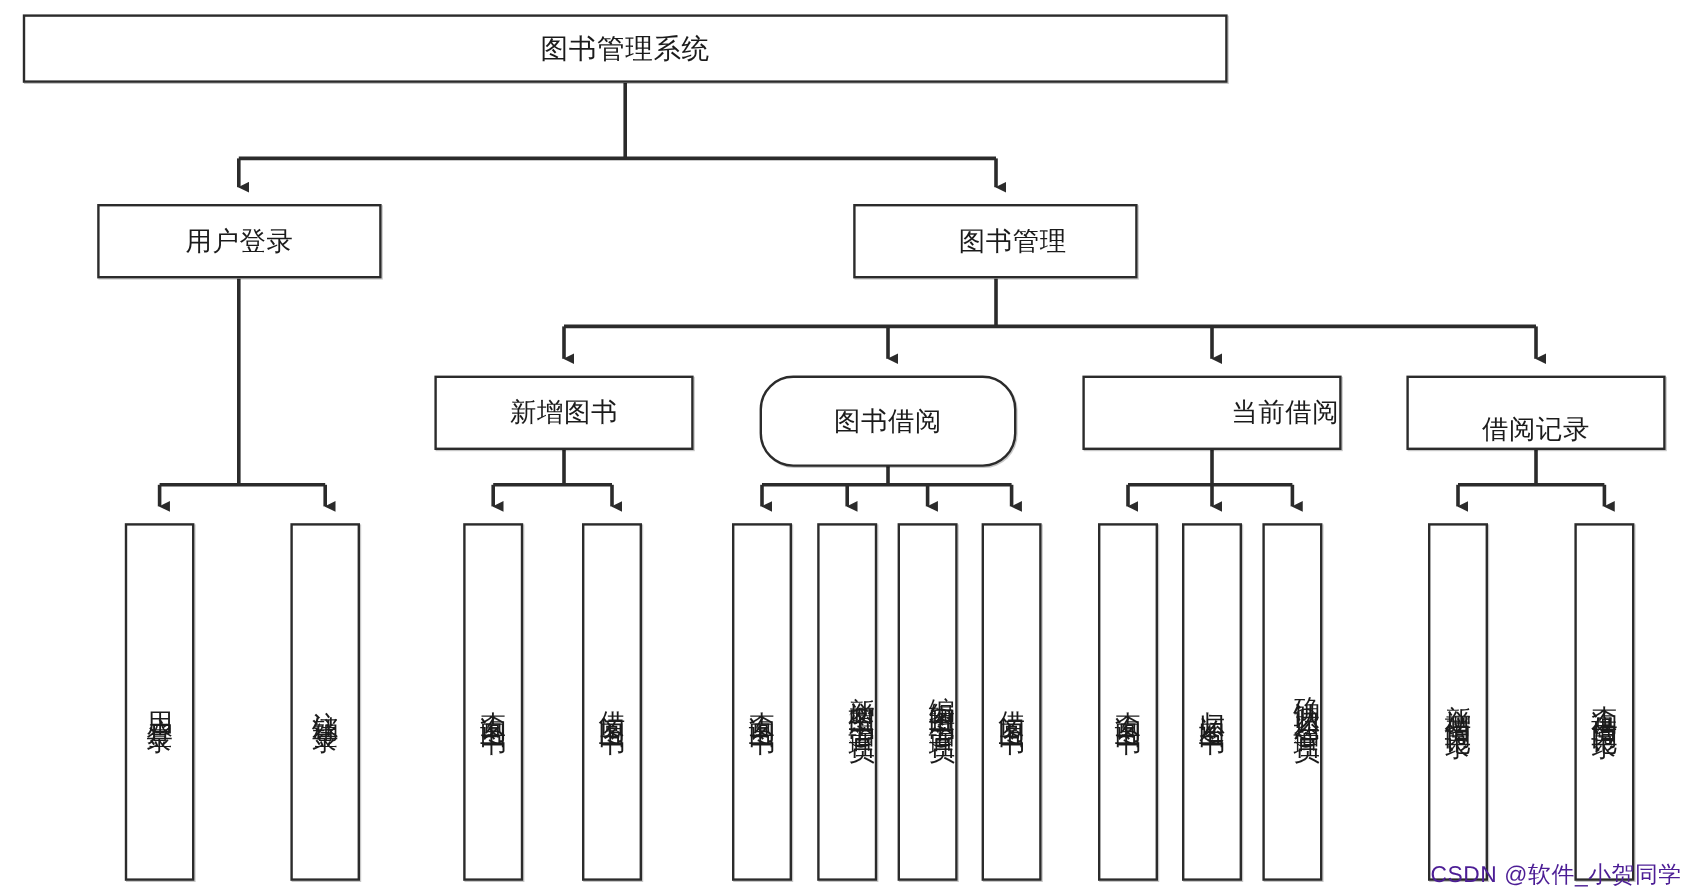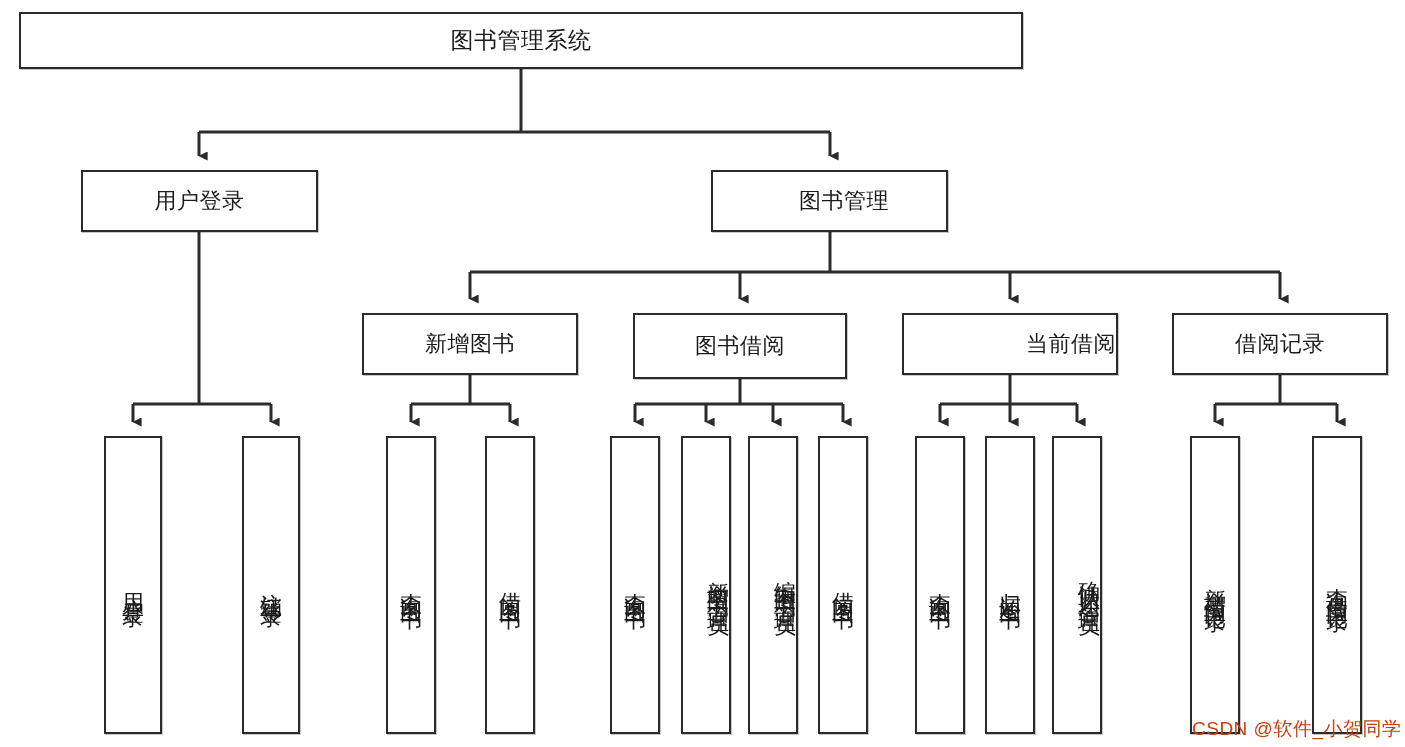--- a/index.html
+++ b/index.html
@@ -50,21 +50,21 @@
     white-space: nowrap;
   }
   .node-v .vtext {
     writing-mode: vertical-rl;
     text-orientation: upright;
     display: block;
   }
   .watermark {
     position: absolute;
     font-size: 19px;
-    color: #c2410c;
+    color: #4c1d95;
     white-space: nowrap;
     letter-spacing: 0.5px;
   }
 </style>
 </head>
 <body>
 
 <div id="canvas">
 
   <svg id="svg-layer" viewBox="0 0 1405 747" xmlns="http://www.w3.org/2000/svg">
@@ -124,27 +124,27 @@
   <div class="node node-h" style="left:81px;top:170px;width:237px;height:62px;">
     <span>用户登录</span>
   </div>
   <div class="node node-h" style="left:711px;top:170px;width:237px;height:62px;padding-left:29px;">
     <span>图书管理</span>
   </div>
 
   <div class="node node-h" style="left:362px;top:313px;width:216px;height:62px;">
     <span>新增图书</span>
   </div>
-  <div class="node node-h" style="left:633px;top:313px;width:214px;height:66px;">
+  <div class="node node-h" style="left:633px;top:313px;width:214px;height:76px;border-radius:28px;">
     <span>图书借阅</span>
   </div>
   <div class="node node-h" style="left:902px;top:313px;width:216px;height:62px;justify-content:flex-end;">
     <span>当前借阅</span>
   </div>
-  <div class="node node-h" style="left:1172px;top:313px;width:216px;height:62px;">
+  <div class="node node-h" style="left:1172px;top:313px;width:216px;height:62px;align-items:flex-end;">
     <span>借阅记录</span>
   </div>
 
   <div class="node node-v" style="left:104px;top:436px;width:58px;height:298px;">
     <span class="vtext">用户登录</span>
   </div>
   <div class="node node-v" style="left:242px;top:436px;width:58px;height:298px;">
     <span class="vtext">注销登录</span>
   </div>
 

